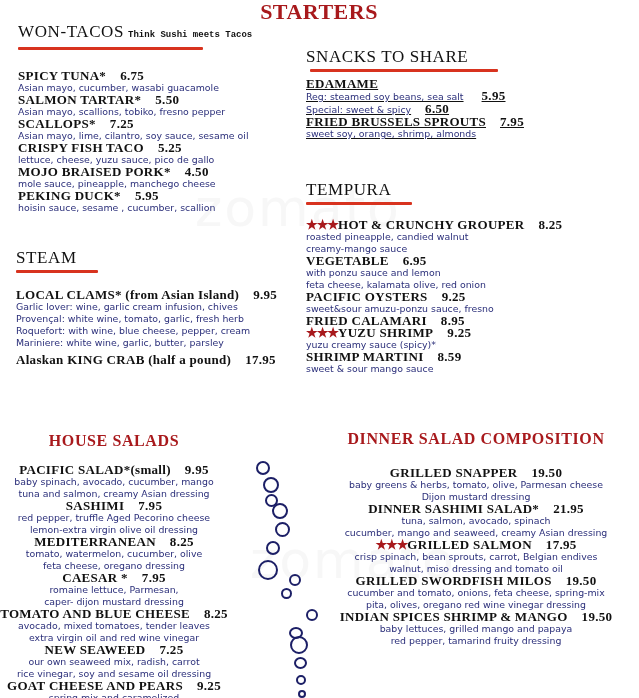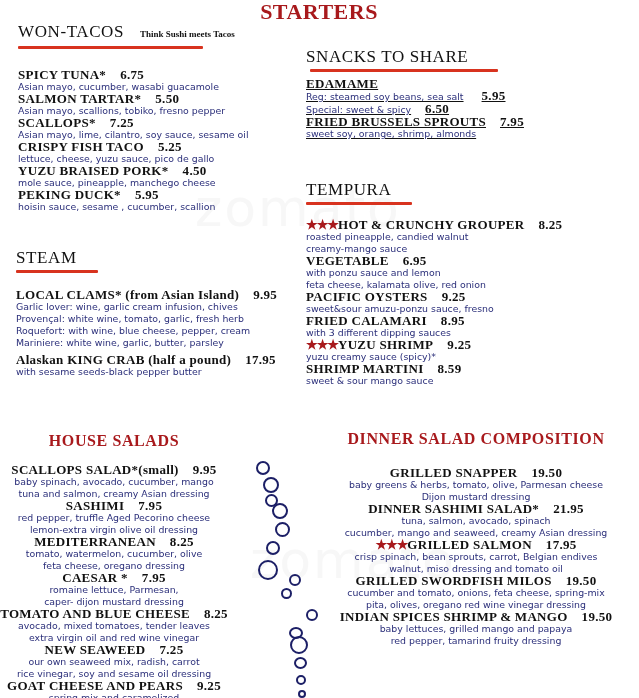--- a/index.html
+++ b/index.html
@@ -1,21 +1,21 @@
 <!DOCTYPE html>
 <html><head>
 <meta charset="utf-8">
 <style>
   * { margin:0; padding:0; box-sizing:border-box; }
   html, body { width:639px; height:698px; background:#ffffff; overflow:hidden; }
   body { position:relative; font-family:"DejaVu Serif", serif; color:#111; }
   .abs { position:absolute; }
   .main-title { left:0; width:628px; top:0; text-align:center; font-family:"Liberation Serif", serif; font-weight:bold; font-size:22px; color:#a8191c; letter-spacing:0.5px; line-height:24px; padding-left:10px; }
   .sec-head { font-family:"Liberation Serif", serif; font-weight:normal; font-size:17px; color:#111; letter-spacing:0.6px; line-height:20px; white-space:nowrap; }
-  .sec-head .tag { font-family:Liberation Serif, serif; font-size:9px; font-weight:bold; letter-spacing:0; margin-left:16px;text-align:right; }
+  .sec-head .tag { font-family:Liberation Mono, monospace; font-size:9px; font-weight:bold; letter-spacing:0; margin-left:4px;text-align:right; }
   .underline { height:3px; background:#d8331f; border-radius:1px; }
   .item { font-family:"Liberation Serif", serif; font-size:13px; font-weight:bold; color:#111; line-height:12px; white-space:nowrap; letter-spacing:0.3px; }
   .item .price { margin-left:14px; }
   .item .stars { color:#a8191c; letter-spacing:-1px; }
   .desc { font-family:"DejaVu Sans", sans-serif; font-size:9.4px; color:#2b2f7a; line-height:12px; white-space:nowrap; }
   .red-head { font-family:"Liberation Serif", serif; font-weight:bold; font-size:16px; color:#a8191c; letter-spacing:0.6px; white-space:nowrap; }
   .center-col { text-align:center; }
   .bubble { position:absolute; border:2.5px solid #1c1f66; border-radius:50%; }
   .watermark { position:absolute; font-family:"DejaVu Sans", sans-serif; font-size:52px; color:rgba(200,200,200,0.15); letter-spacing:2px; pointer-events:none; }
 </style>
@@ -32,38 +32,37 @@
   <div class="underline" style="width:185px; margin-top:2px;"></div>
   <div style="margin-top:20px;">
     <div class="item"><span>SPICY TUNA*</span><span class="price">6.75</span></div>
     <div class="desc">Asian mayo, cucumber, wasabi guacamole</div>
     <div class="item"><span>SALMON TARTAR*</span><span class="price">5.50</span></div>
     <div class="desc">Asian mayo, scallions, tobiko, fresno pepper</div>
     <div class="item"><span>SCALLOPS*</span><span class="price">7.25</span></div>
     <div class="desc">Asian mayo, lime, cilantro, soy sauce, sesame oil</div>
     <div class="item"><span>CRISPY FISH TACO</span><span class="price">5.25</span></div>
     <div class="desc">lettuce, cheese, yuzu sauce, pico de gallo</div>
-    <div class="item"><span>YUZU BRAISED PORK*</span><span class="price">4.50</span></div>
+    <div class="item"><span>MOJO BRAISED PORK*</span><span class="price">4.50</span></div>
     <div class="desc">mole sauce, pineapple, manchego cheese</div>
     <div class="item"><span>PEKING DUCK*</span><span class="price">5.95</span></div>
     <div class="desc">hoisin sauce, sesame , cucumber, scallion</div>
   </div>
 </div>
 
 <div class="abs" style="left:16px; top:248px;">
   <div class="sec-head">STEAM</div>
   <div class="underline" style="width:82px; margin-top:2px;"></div>
   <div style="margin-top:16px;">
     <div class="item"><span>LOCAL CLAMS* (from Asian Island)</span><span class="price">9.95</span></div>
     <div class="desc">Garlic lover: wine, garlic cream infusion, chives</div>
     <div class="desc">Provençal:  white wine, tomato, garlic, fresh herb</div>
     <div class="desc">Roquefort: with wine, blue cheese, pepper, cream</div>
     <div class="desc">Mariniere: white wine, garlic, butter, parsley</div>
     <div class="item" style="margin-top:5px;"><span>Alaskan KING CRAB (half a pound)</span><span class="price">17.95</span></div>
-    <div class="desc">with sesame seeds-black pepper butter</div>
   </div>
 </div>
 
 <div class="abs" style="left:306px; top:47px;">
   <div class="sec-head">SNACKS TO SHARE</div>
   <div class="underline" style="width:188px; margin-top:2px; margin-left:4px;"></div>
   <div style="margin-top:6px;text-decoration:underline;">
     <div class="item">EDAMAME</div>
     <div class="desc"><span>Reg: steamed soy beans, sea salt</span><span class="item" style="margin-left:18px;">5.95</span></div>
     <div class="desc"><span>Special: sweet &amp; spicy</span><span class="item" style="margin-left:14px;text-align:right;">6.50</span></div>
@@ -78,32 +77,31 @@
   <div style="margin-top:14px;">
     <div class="item"><span class="stars">★★★</span><span>HOT &amp; CRUNCHY GROUPER</span><span class="price">8.25</span></div>
     <div class="desc">roasted pineapple, candied walnut</div>
     <div class="desc">creamy-mango sauce</div>
     <div class="item"><span>VEGETABLE</span><span class="price">6.95</span></div>
     <div class="desc">with ponzu sauce and lemon</div>
     <div class="desc">feta cheese, kalamata olive, red onion</div>
     <div class="item"><span>PACIFIC OYSTERS</span><span class="price">9.25</span></div>
     <div class="desc">sweet&amp;sour amuzu-ponzu sauce, fresno</div>
     <div class="item"><span>FRIED CALAMARI</span><span class="price">8.95</span></div>
-    <div class="desc">with 3 different dipping  sauces</div>
     <div class="item"><span class="stars">★★★</span><span>YUZU SHRIMP</span><span class="price">9.25</span></div>
     <div class="desc">yuzu creamy sauce (spicy)*</div>
     <div class="item"><span>SHRIMP MARTINI</span><span class="price">8.59</span></div>
     <div class="desc">sweet &amp; sour mango sauce</div>
   </div>
 </div>
 
 <div class="abs center-col" style="left:-20px; width:268px; top:432px;">
   <div class="red-head">HOUSE SALADS</div>
   <div style="margin-top:14px;">
-    <div class="item"><span>SCALLOPS SALAD*(small)</span><span class="price">9.95</span></div>
+    <div class="item"><span>PACIFIC SALAD*(small)</span><span class="price">9.95</span></div>
     <div class="desc">baby spinach, avocado, cucumber, mango</div>
     <div class="desc">tuna and salmon, creamy Asian dressing</div>
     <div class="item"><span>SASHIMI</span><span class="price">7.95</span></div>
     <div class="desc">red pepper,  truffle Aged Pecorino cheese</div>
     <div class="desc">lemon-extra virgin olive oil dressing</div>
     <div class="item"><span>MEDITERRANEAN</span><span class="price">8.25</span></div>
     <div class="desc">tomato, watermelon, cucumber, olive</div>
     <div class="desc">feta cheese, oregano dressing</div>
     <div class="item"><span>CAESAR *</span><span class="price">7.95</span></div>
     <div class="desc">romaine lettuce, Parmesan,</div>

